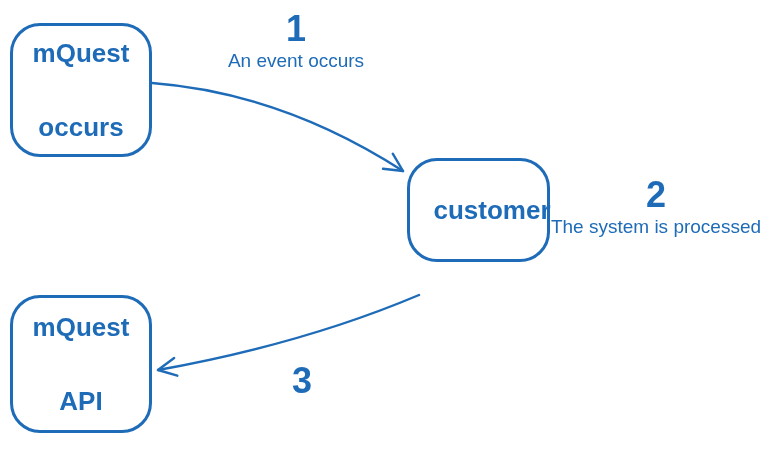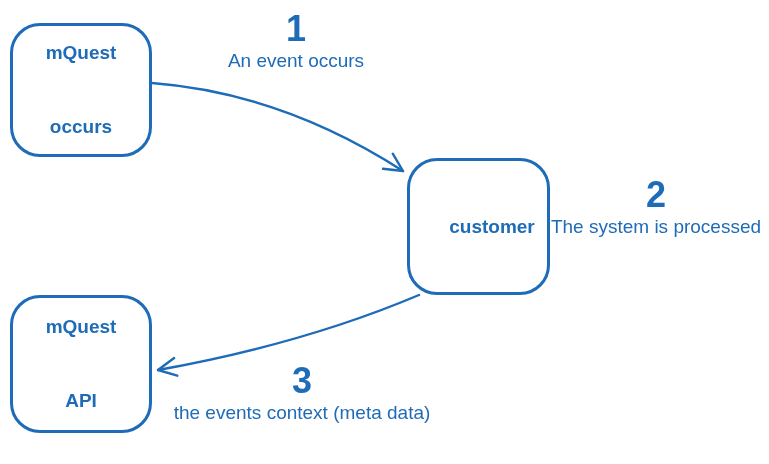--- a/index.html
+++ b/index.html
@@ -16,27 +16,27 @@
     overflow:hidden;
   }
   .arrow-layer{position:absolute;left:0;top:0;width:769px;height:464px;}
   .node{
     position:absolute;
     border:3px solid var(--accent);
     border-radius:30px;
     display:flex;flex-direction:column;
     align-items:center;justify-content:center;
     text-align:center;
-    font-size:19px;font-weight:700;line-height:26px;
+    font-size:26px;font-weight:700;line-height:26px;
     box-sizing:border-box;
     background:transparent;
     gap:48px;
   }
   .node-webhook{left:10px;top:23px;width:142px;height:134px;}
-  .node-customer{left:407px;top:158px;width:143px;height:137px;padding-left:27px;}
+  .node-customer{left:407px;top:158px;width:143px;height:104px;padding-left:27px;}
   .node-api{left:10px;top:295px;width:142px;height:138px;}
   .step{
     position:absolute;
     text-align:center;
     transform:translateX(-50%);
     white-space:nowrap;
   }
   .step-number{
     font-size:36px;font-weight:700;line-height:38px;
   }
@@ -82,17 +82,16 @@
   </div>
 
   <div class="step step2">
     <div class="step-number">2</div>
     <div class="step-caption">The system is processed</div>
   </div>
 
   <div class="step step3">
     <div class="step-number">3</div>
     <div class="step-caption">
-      <div>the events context (meta data)</div>
     </div>
   </div>
 
 </div>
 
 </body></html>

